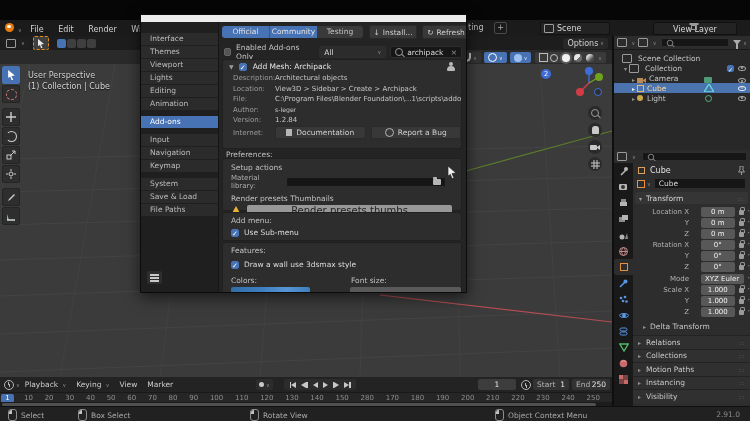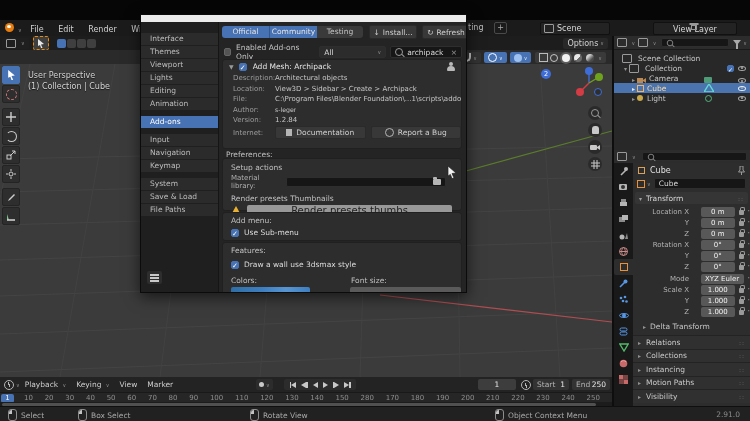--- a/index.html
+++ b/index.html
@@ -686,26 +686,26 @@
             <span>Relations</span>
             <span class="grip">::</span>
           </div>
             <div class="cpanel">
             <span class="tri" style="color:#8f8f8f;font-size:6px;margin-right:5px;">▸</span>
             <span>Collections</span>
             <span class="grip">::</span>
           </div>
             <div class="cpanel">
             <span class="tri" style="color:#8f8f8f;font-size:6px;margin-right:5px;">▸</span>
-            <span>Instancing</span>
+            <span>Motion Paths</span>
             <span class="grip">::</span>
           </div>
             <div class="cpanel">
             <span class="tri" style="color:#8f8f8f;font-size:6px;margin-right:5px;">▸</span>
-            <span>Motion Paths</span>
+            <span>Instancing</span>
             <span class="grip">::</span>
           </div>
             <div class="cpanel">
             <span class="tri" style="color:#8f8f8f;font-size:6px;margin-right:5px;">▸</span>
             <span>Visibility</span>
             <span class="grip">::</span>
           </div>
           </div>
       </div>
     </div>

